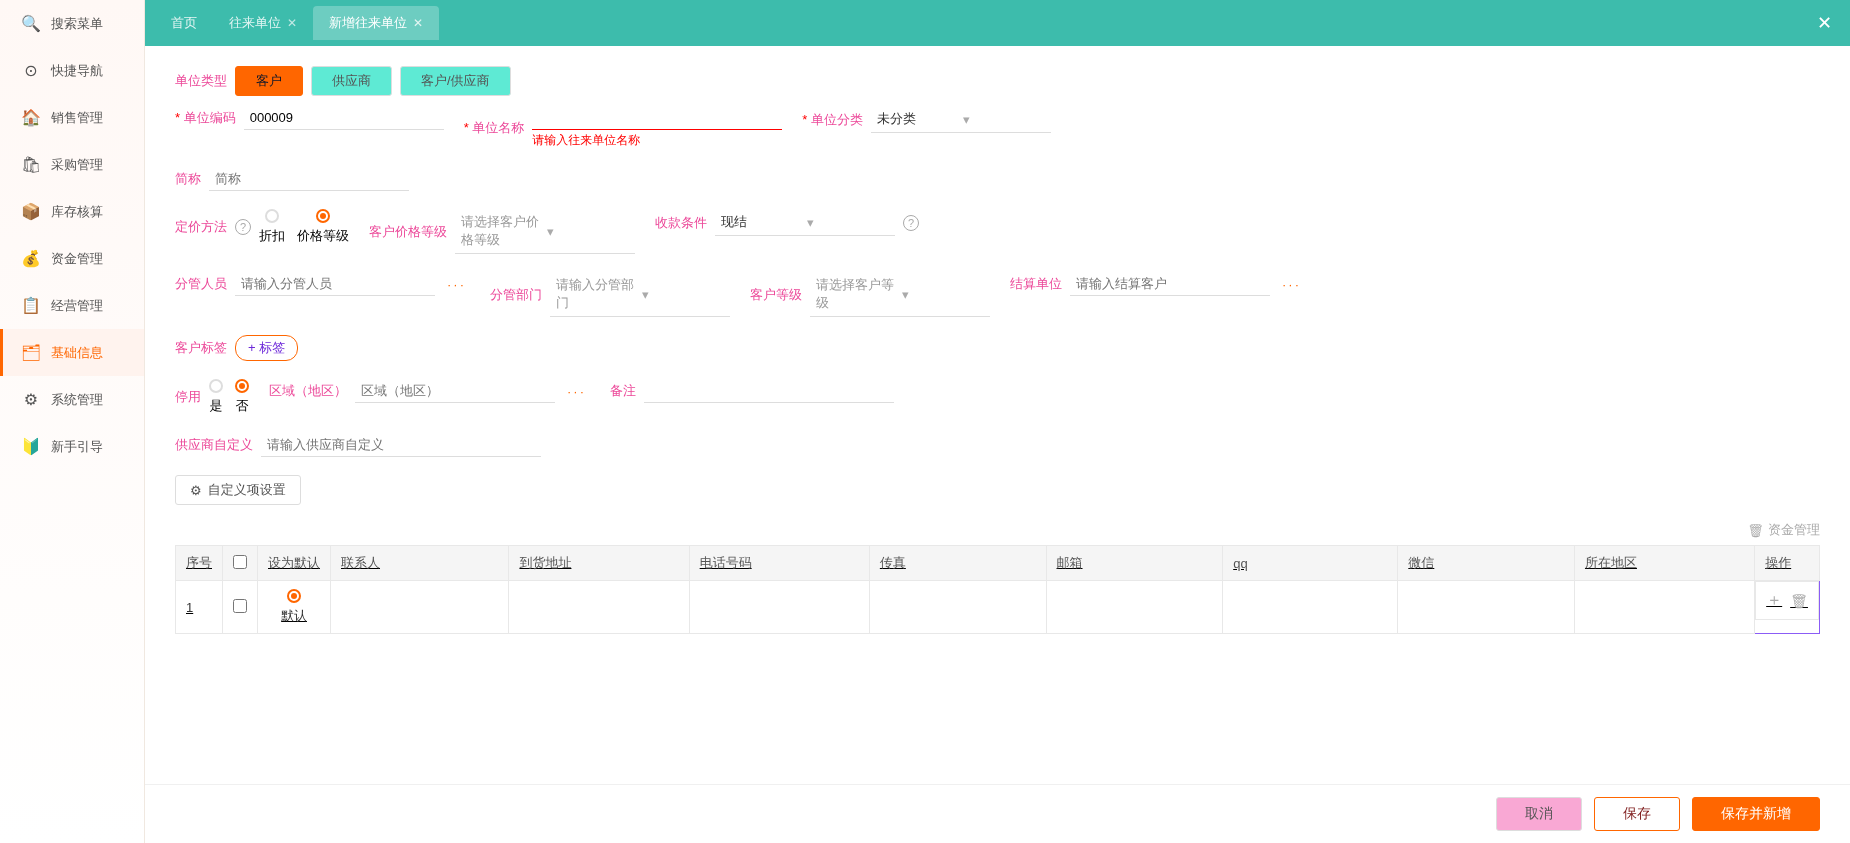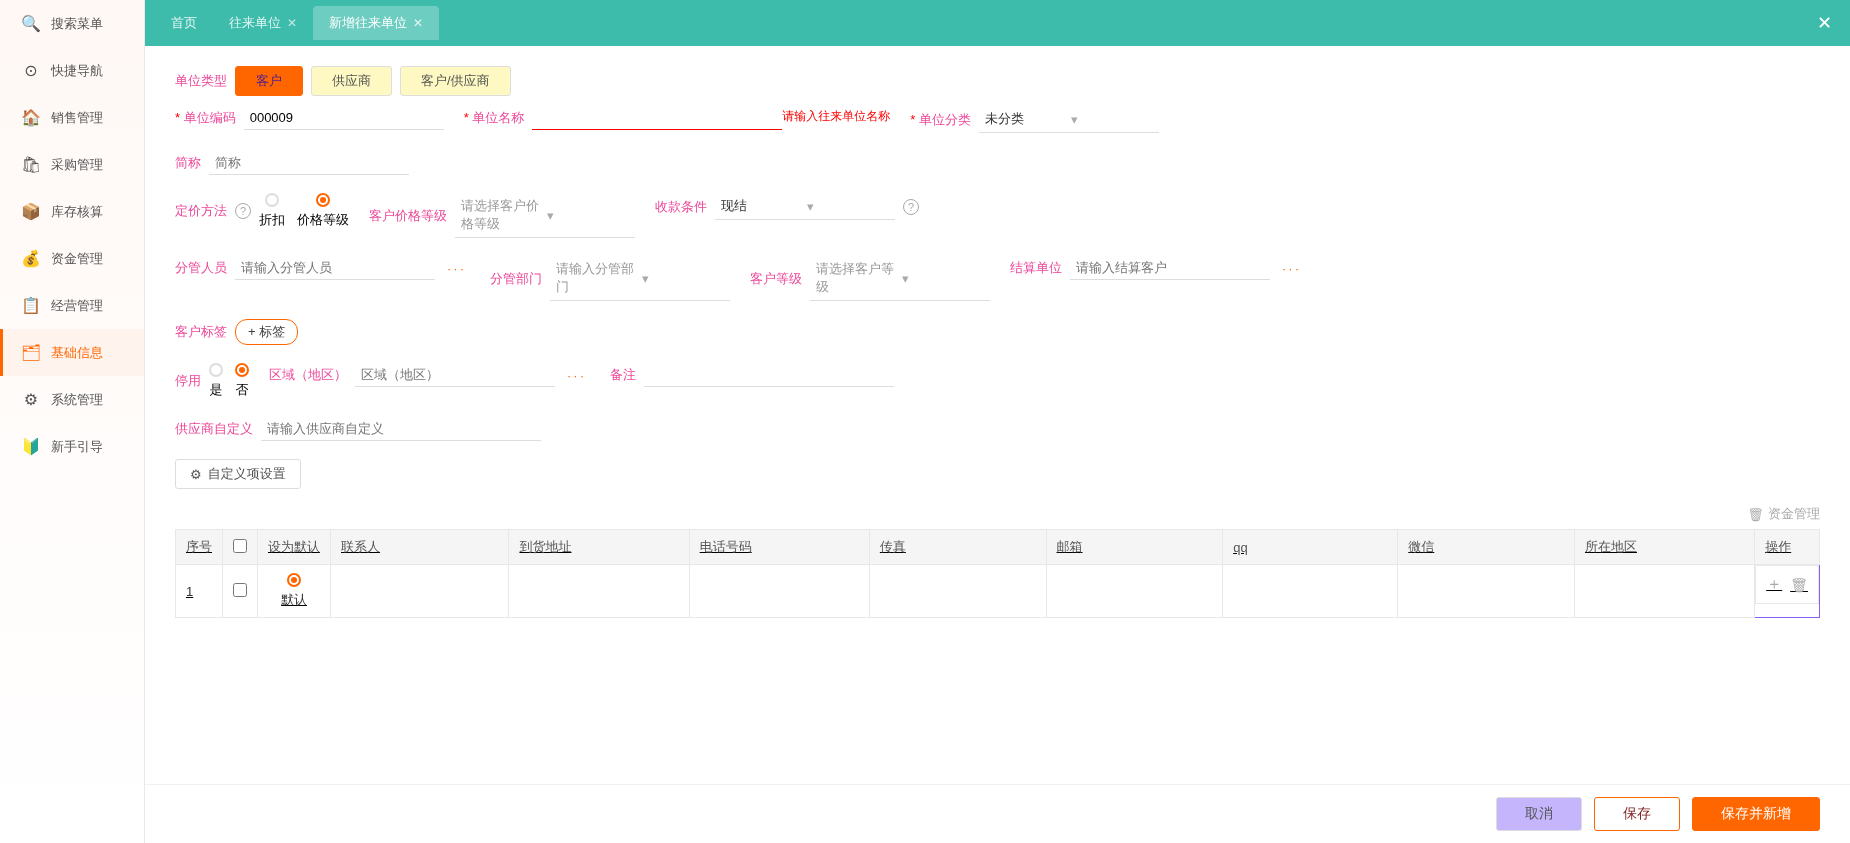--- a/index.html
+++ b/index.html
@@ -135,28 +135,28 @@
     
     .unit-type-group {
       display: flex;
       gap: 8px;
     }
     .unit-btn {
       padding: 5px 20px;
       border: 1px solid #ddd;
       border-radius: 3px;
       cursor: pointer;
-      background: #fef9c3;
+      background: #5eead4;
       color: #555;
       font-size: 13px;
     }
     .unit-btn.active {
       background: #f60;
       border-color: #f60;
-      color: #4c1d95;
+      color: #0f172a;
       text-align: center;
     }
 
     
     .form-select {
       display: flex;
       align-items: center;
       border-bottom: 1px solid #ddd;
       padding: 4px 6px;
       min-width: 180px;
@@ -210,21 +210,21 @@
     }
 
     
     .tag-btn {
       display: flex;
       align-items: center;
       gap: 4px;
       border: 1px solid #f60;
       border-radius: 12px;
       padding: 3px 12px;
-      color: #404040;
+      color: #6d28d9;
       cursor: pointer;
       background: #fff;
       font-size: 12px;
     }
 
     
     .help-icon {
       width: 16px;
       height: 16px;
       border-radius: 50%;
@@ -302,40 +302,41 @@
       flex-shrink: 0;
     }
     .btn {
       padding: 7px 28px;
       border-radius: 3px;
       cursor: pointer;
       font-size: 14px;
       border: 1px solid #ddd;
     }
     .btn-cancel {
-      background: #c4b5fd;
+      background: #f9a8d4;
       color: #555;
       border-color: #ddd;
     }
     .btn-save {
       background: #fff;
       color: #7f1d1d;
       border-color: #f60;
     }
     .btn-save-new {
       background: #f60;
       color: #fff;
       border-color: #f60;
     }
 
     .divider-row { margin-bottom: 10px; }
     .muted { color: #999; }
 
     .input-field-wrap {
       display: flex;
+      flex-direction: column;
       justify-content: flex-end;
     }
   </style>
 </head>
 <body>
 
 <div class="sidebar">
   <div class="sidebar-item">
     <span class="sidebar-icon">🔍</span>
     <span>搜索菜单</span>

